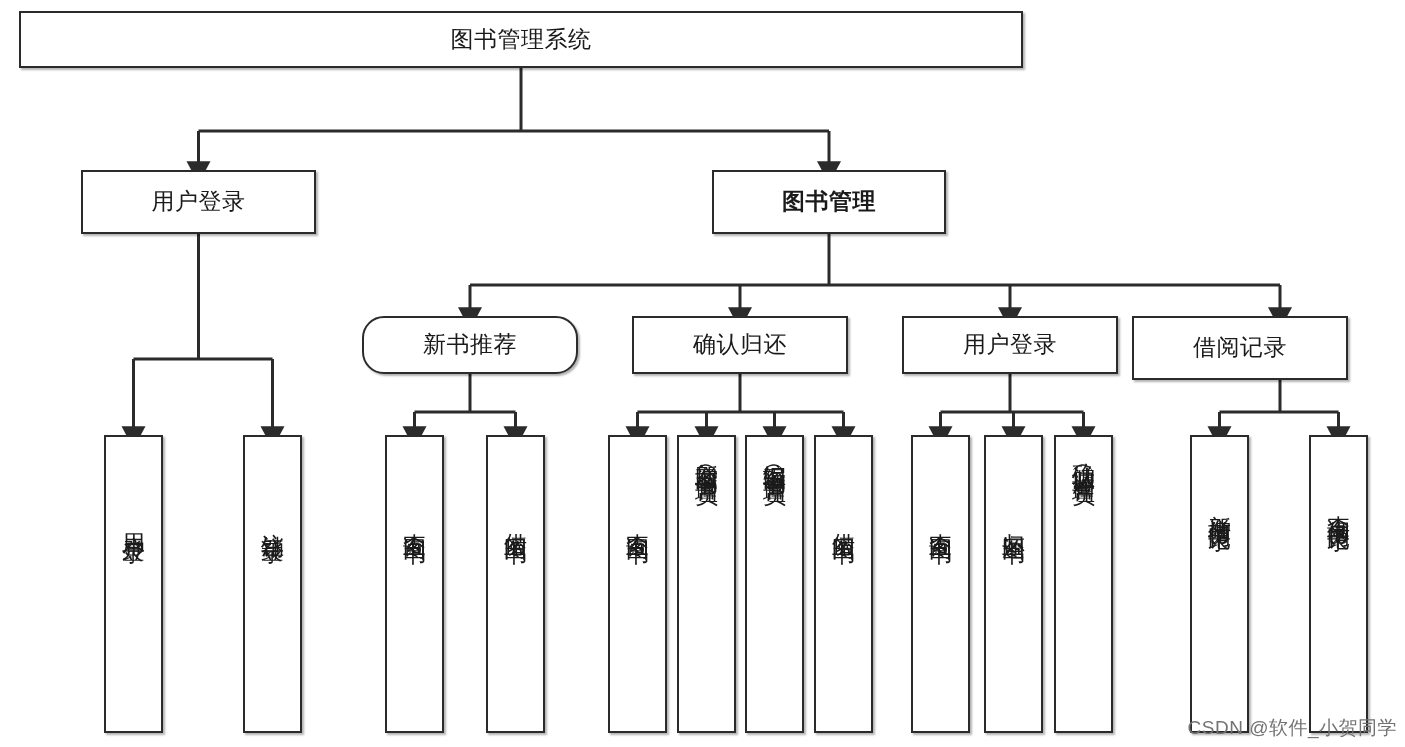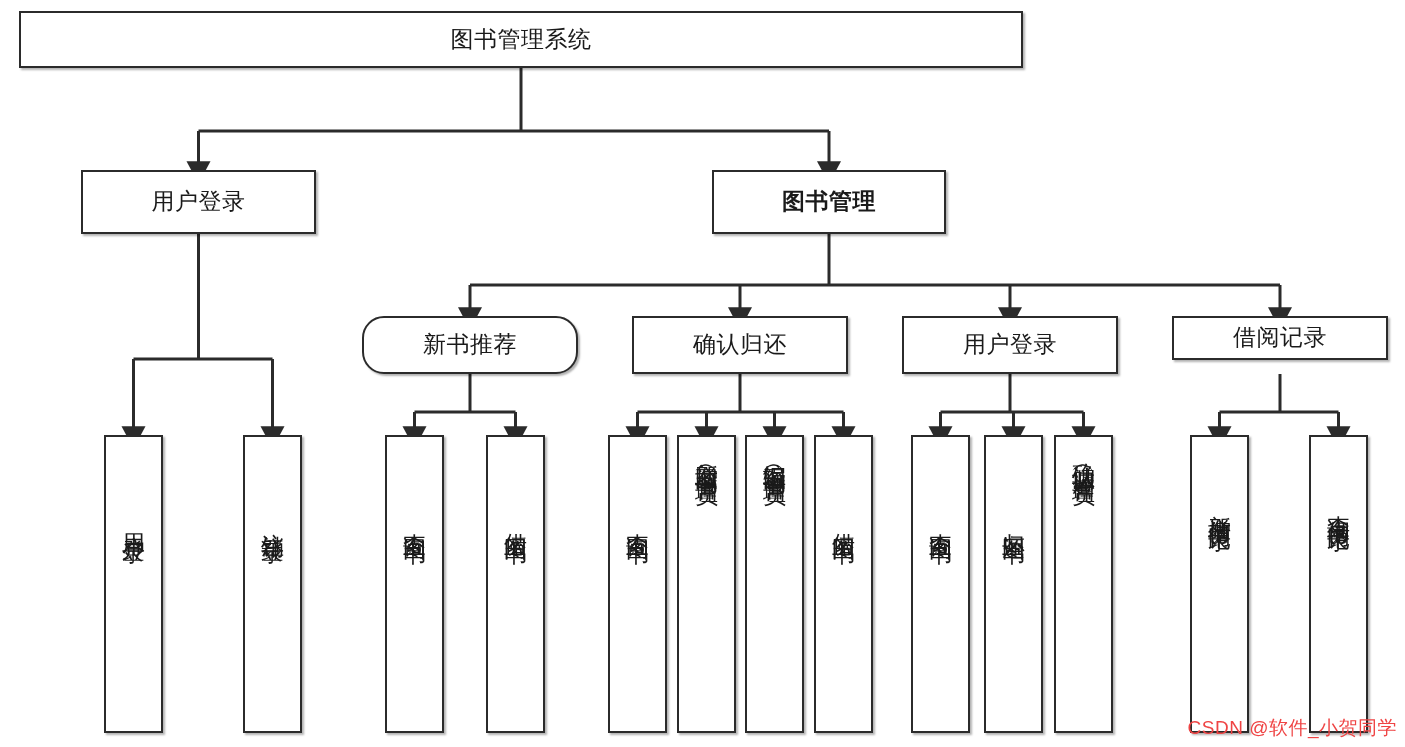--- a/index.html
+++ b/index.html
@@ -65,21 +65,21 @@
     margin-top: 8px;
   }
   .node.vertical.shorter .label {
     margin-top: 60px;
   }
   .watermark {
     position: absolute;
     right: 8px;
     bottom: 6px;
     font-size: 19px;
-    color: #ef4444;
+    color: #737373;
     white-space: nowrap;
     z-index: 5;
     letter-spacing: 0.5px;
   }
 </style>
 </head>
 <body>
 
 <div id="canvas">
 
@@ -138,21 +138,21 @@
     </div>
     <div class="node horizontal" style="left: 362px; top: 316px; width: 216px; height: 58px; border-radius: 22px;">
       <span class="label">新书推荐</span>
     </div>
     <div class="node horizontal" style="left: 632px; top: 316px; width: 216px; height: 58px;">
       <span class="label">确认归还</span>
     </div>
     <div class="node horizontal" style="left: 902px; top: 316px; width: 216px; height: 58px;">
       <span class="label">用户登录</span>
     </div>
-    <div class="node horizontal" style="left: 1172px; top: 316px; width: 216px; height: 44px;">
+    <div class="node horizontal" style="left: 1132px; top: 316px; width: 216px; height: 64px;">
       <span class="label">借阅记录</span>
     </div>
     <div class="node vertical mid" style="left: 104px; top: 435px; width: 59px; height: 298px;">
       <span class="label">用户登录</span>
     </div>
     <div class="node vertical mid" style="left: 243px; top: 435px; width: 59px; height: 298px;">
       <span class="label">注销登录</span>
     </div>
     <div class="node vertical mid" style="left: 385px; top: 435px; width: 59px; height: 298px;">
       <span class="label">查询图书</span>

